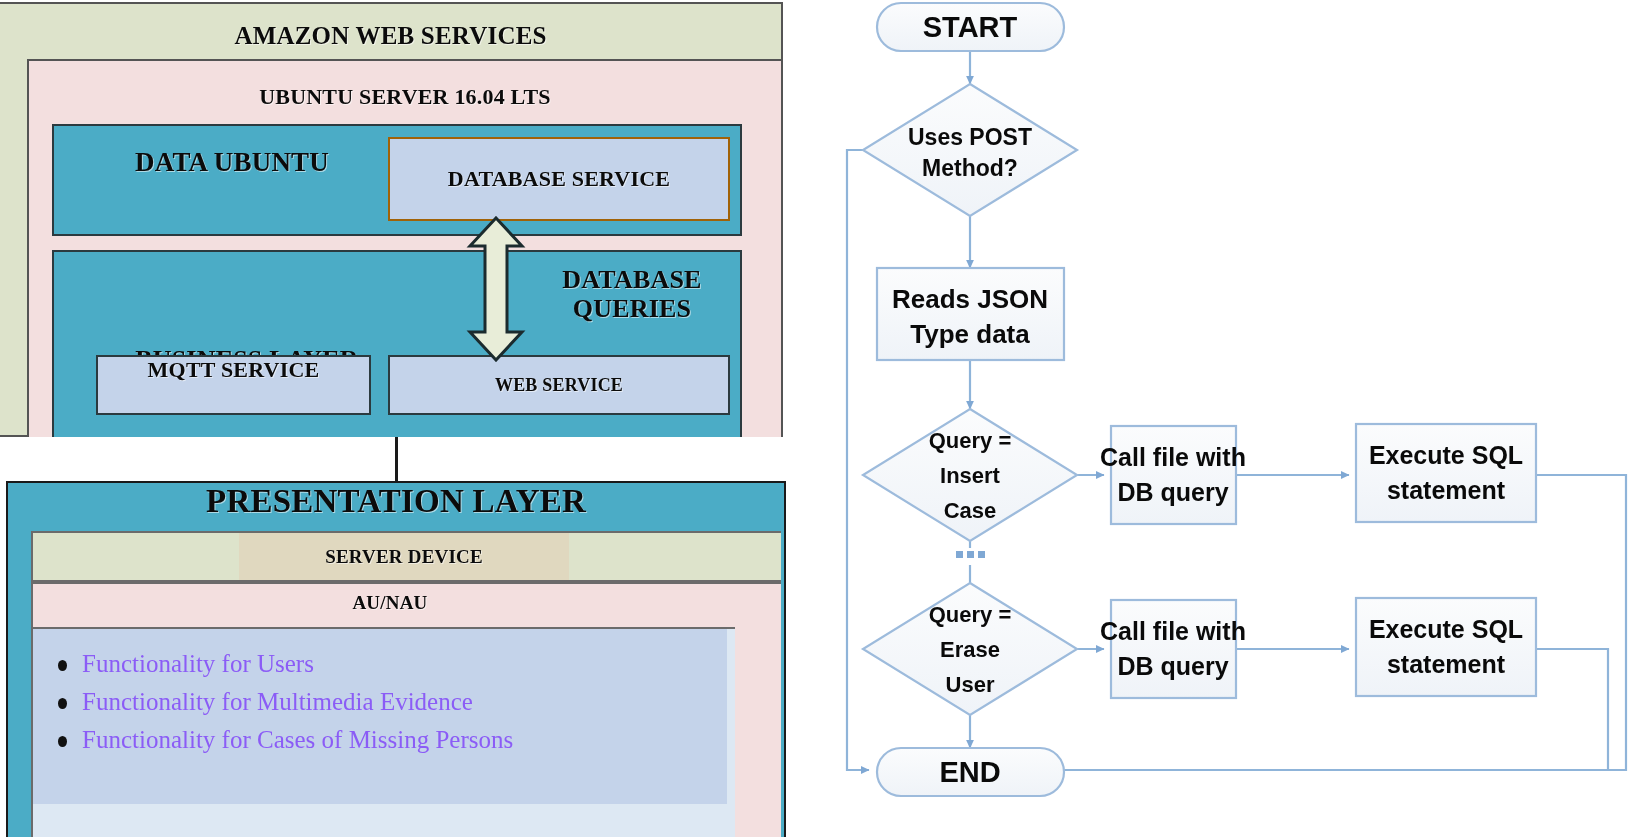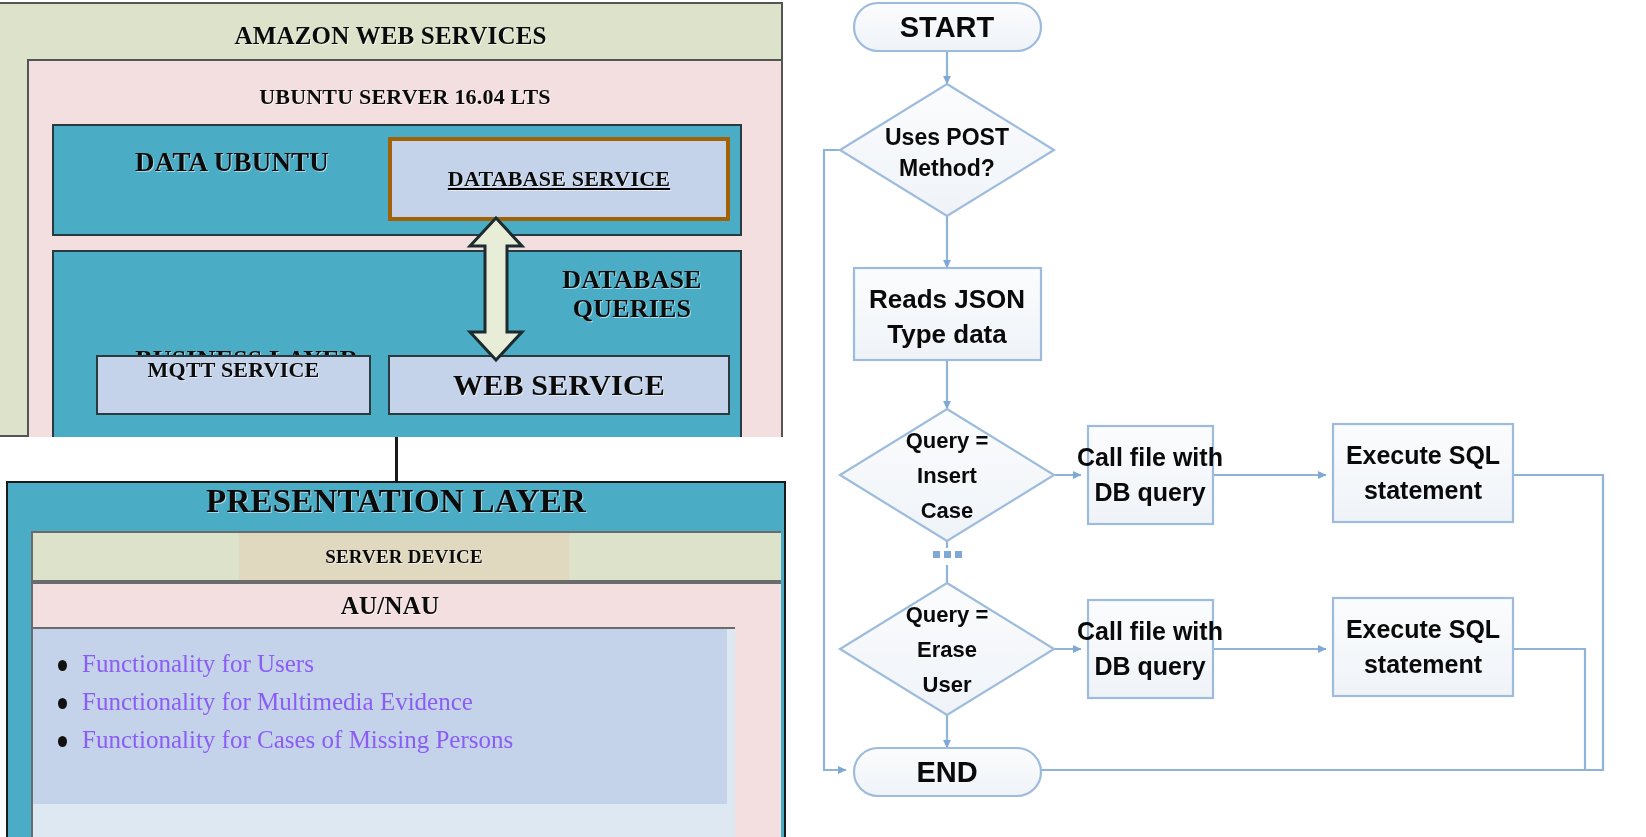--- a/index.html
+++ b/index.html
@@ -78,23 +78,22 @@
     margin-top: 21px;
     margin-right: 330px;
     font-size: 27px;
   }
 
   
   #db-service {
     left: 388px; top: 137px;
     width: 342px; height: 84px;
     background: #C4D3EA;
-    border: 4px solid #a16207;
+    border: 2px solid #a16207;
     align-items: center;
-    text-decoration: underline;
   }
   #db-service-title { font-size: 22px; }
 
   
   #business-layer {
     left: 52px; top: 250px;
     width: 690px; height: 187px;
     background: #4BACC6;
     border: 2px solid #2b3a3f;
     border-bottom: none;
@@ -127,21 +126,21 @@
   #mqtt-title { font-size: 22px; }
 
   
   #web-service {
     left: 388px; top: 355px;
     width: 342px; height: 60px;
     background: #C4D3EA;
     border: 2px solid #2b3a3f;
     align-items: center;
   }
-  #web-service-title { font-size: 30px; }
+  #web-service-title { font-size: 18px; }
 
   
   #dbl-arrow {
     position: absolute;
     left: 466px; top: 216px;
     width: 60px; height: 146px;
   }
 
   
   #conn-vert {
@@ -195,21 +194,21 @@
     border-right: none;
     border-bottom: none;
     align-items: flex-start;
     justify-content: flex-start;
   }
   #aunau-title {
     position: absolute;
     left: 31px; top: 592px;
     width: 718px;
     text-align: center;
-    font-size: 25px;
+    font-size: 19px;
   }
 
   
   #func-box {
     position: absolute;
     left: 31px; top: 627px;
     width: 704px; height: 210px;
     background: #DDE8F3;
     border: 2px solid #6b6b6b;
     border-right: none;
@@ -244,21 +243,21 @@
     left: -24px;
     top: 15px;
     width: 9px; height: 11px;
     border-radius: 50%;
     background: #111;
   }
 
   
   #flow {
     position: absolute;
-    left: 813px; top: 0;
+    left: 836px; top: 0;
     width: 806px; height: 837px;
   }
   #flow svg { display: block; }
 
   .fc-text {
     font-family: "Liberation Sans", sans-serif;
     font-weight: bold;
     fill: #0a0a0a;
     text-anchor: middle;
   }

